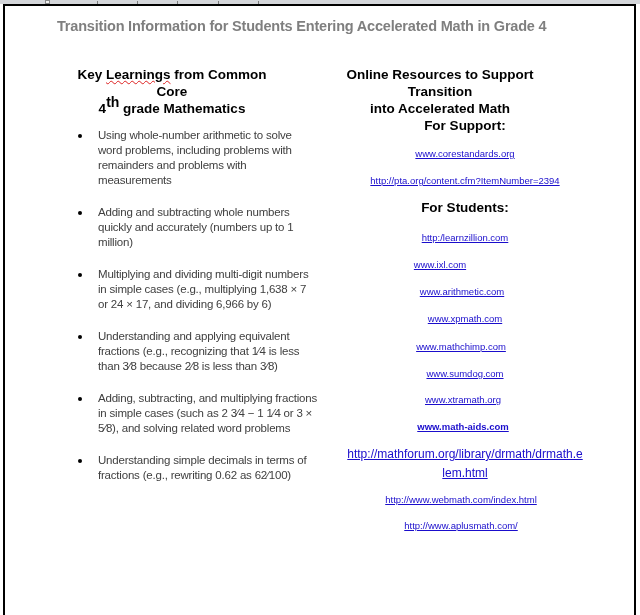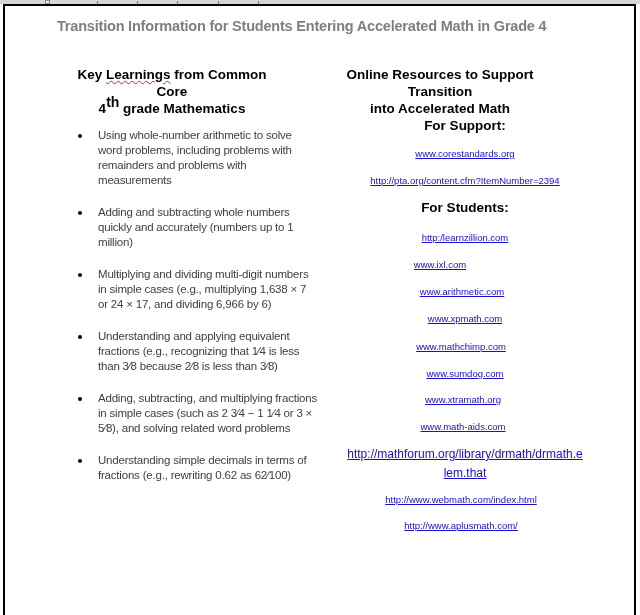--- a/index.html
+++ b/index.html
@@ -78,17 +78,17 @@
 <a class="link" style="left:345px; width:240px; top:175px;">http://pta.org/content.cfm?ItemNumber=2394</a>
 
 <div class="sub-head" style="top:200px;">For Students:</div>
 <a class="link" style="left:345px; width:240px; top:232px;">http:/learnzillion.com</a>
 <a class="link" style="left:345px; width:190px; top:259px;">www.ixl.com</a>
 <a class="link" style="left:345px; width:234px; top:286px;">www.arithmetic.com</a>
 <a class="link" style="left:345px; width:240px; top:313px;">www.xpmath.com</a>
 <a class="link" style="left:345px; width:232px; top:341px;">www.mathchimp.com</a>
 <a class="link" style="left:345px; width:240px; top:368px;">www.sumdog.com</a>
 <a class="link" style="left:345px; width:236px; top:394px;">www.xtramath.org</a>
-<a class="link" style="left:345px; width:236px; top:421px;">www.math-aids.com</a>
+<a class="link" style="left:345px; width:236px; top:421px;font-weight:bold;">www.math-aids.com</a>
 <a class="link big" style="left:340px; width:250px; top:447px;">http://mathforum.org/library/drmath/drmath.e</a>
-<a class="link big" style="left:345px; width:240px; top:466px;">lem.that</a>
+<a class="link big" style="left:345px; width:240px; top:466px;">lem.html</a>
 <a class="link" style="left:345px; width:232px; top:494px;">http://www.webmath.com/index.html</a>
 <a class="link" style="left:345px; width:232px; top:520px;">http://www.aplusmath.com/</a>
 
 </body></html>

